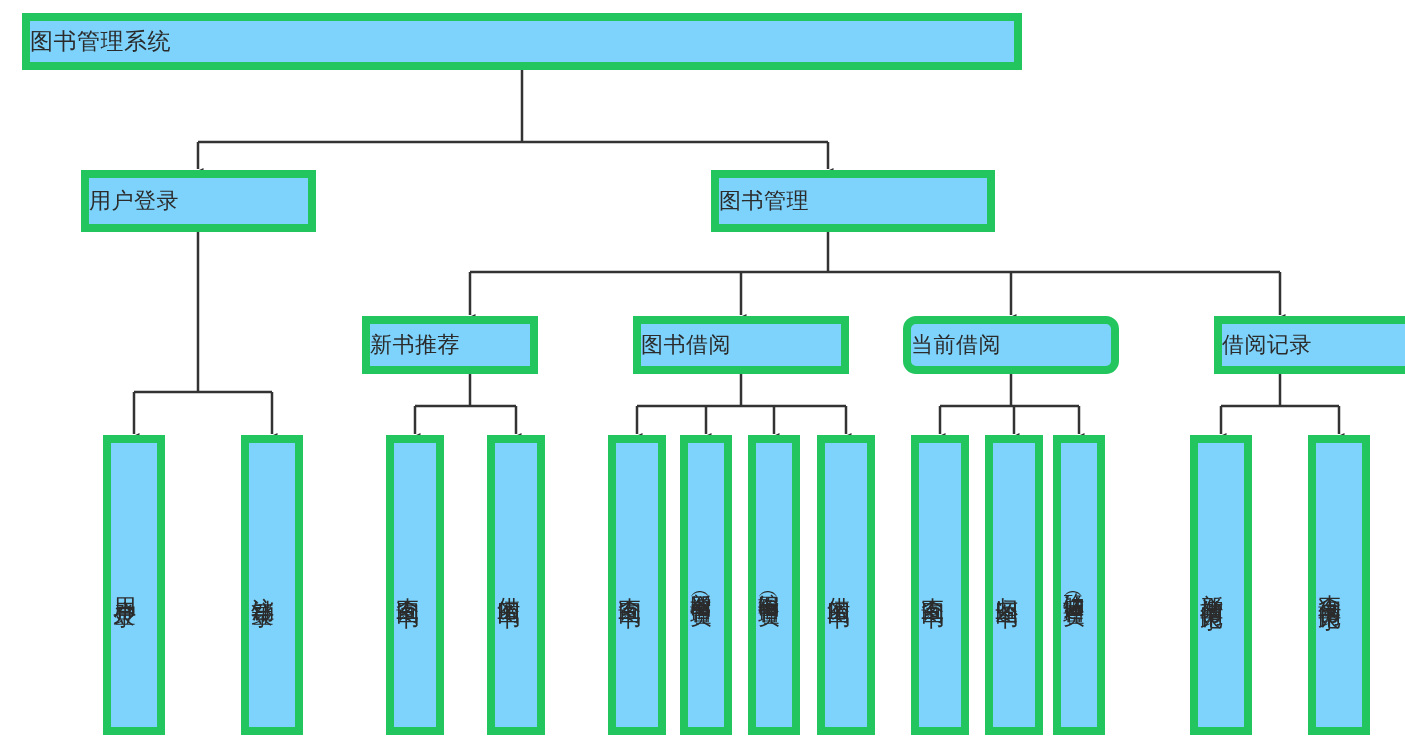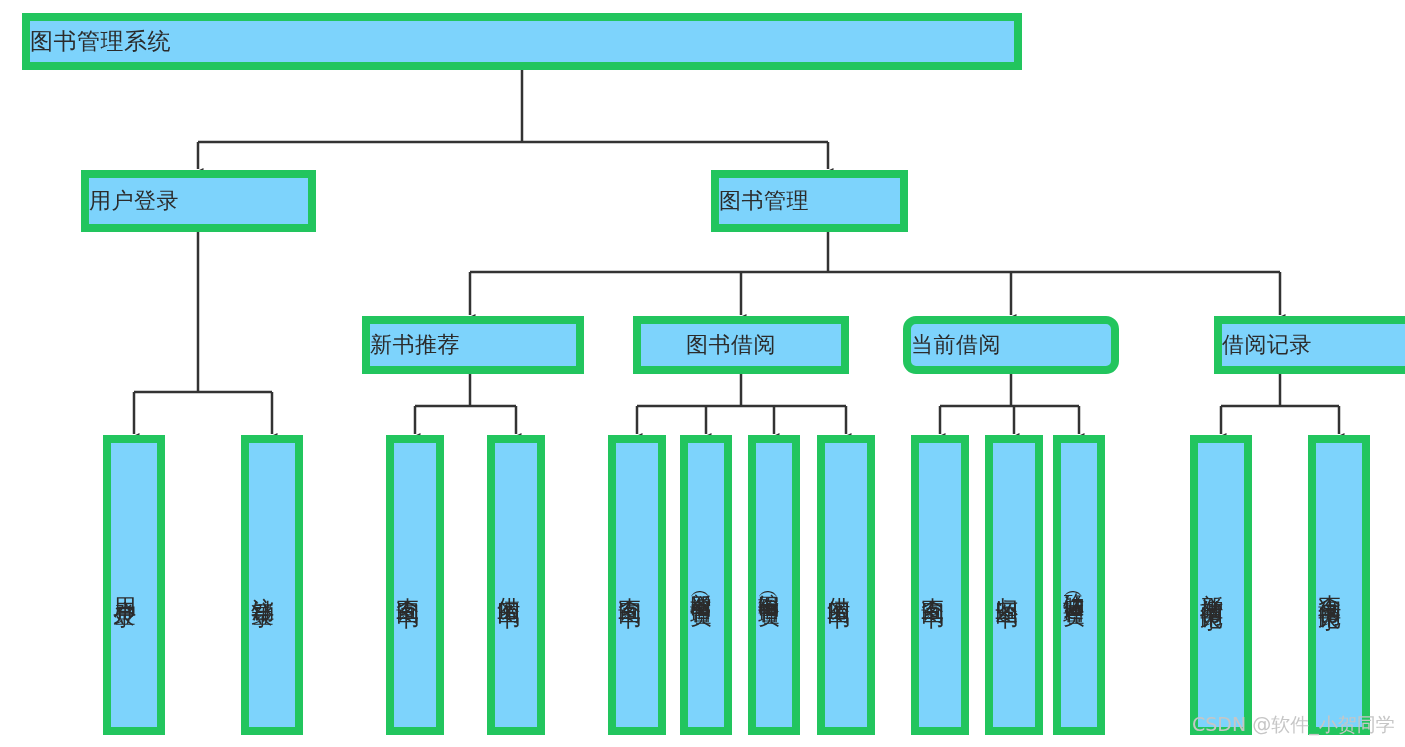--- a/index.html
+++ b/index.html
@@ -117,27 +117,27 @@
       </g>
   </svg>
 
   <div id="nodes">
       <div class="node horizontal root" style="left: 22px; top: 13px; width: 1000px; height: 57px;">
         <span class="node-label">图书管理系统</span>
       </div>
       <div class="node horizontal" style="left: 81px; top: 170px; width: 235px; height: 62px;">
         <span class="node-label">用户登录</span>
       </div>
-      <div class="node horizontal" style="left: 711px; top: 170px; width: 197px; height: 62px;">
+      <div class="node horizontal" style="left: 711px; top: 170px; width: 284px; height: 62px;">
         <span class="node-label">图书管理</span>
       </div>
-      <div class="node horizontal" style="left: 362px; top: 316px; width: 222px; height: 58px;">
+      <div class="node horizontal" style="left: 362px; top: 316px; width: 176px; height: 58px;">
         <span class="node-label">新书推荐</span>
       </div>
-      <div class="node horizontal" style="left: 633px; top: 316px; width: 216px; height: 58px; padding-left: 45px;">
+      <div class="node horizontal" style="left: 633px; top: 316px; width: 216px; height: 58px;">
         <span class="node-label">图书借阅</span>
       </div>
       <div class="node horizontal" style="left: 903px; top: 316px; width: 216px; height: 58px; border-radius: 13px;">
         <span class="node-label">当前借阅</span>
       </div>
       <div class="node horizontal" style="left: 1172px; top: 316px; width: 216px; height: 58px; margin-left: 42px;">
         <span class="node-label">借阅记录</span>
       </div>
       <div class="node vertical" style="left: 103px; top: 435px; width: 62px; height: 300px;">
         <span class="node-label">用户登录</span>
@@ -173,15 +173,14 @@
         <span class="node-label">确认归还（管理员）</span>
       </div>
       <div class="node vertical" style="left: 1190px; top: 435px; width: 62px; height: 300px;">
         <span class="node-label">新增借阅记录</span>
       </div>
       <div class="node vertical" style="left: 1308px; top: 435px; width: 62px; height: 300px;">
         <span class="node-label">查询借阅记录</span>
       </div>
     </div>
 
-  <div class="watermark" style="left: 1192px; top: 712px;">CSDN @软件_小贺同学</div>
 
 </div>
 
 </body></html>

